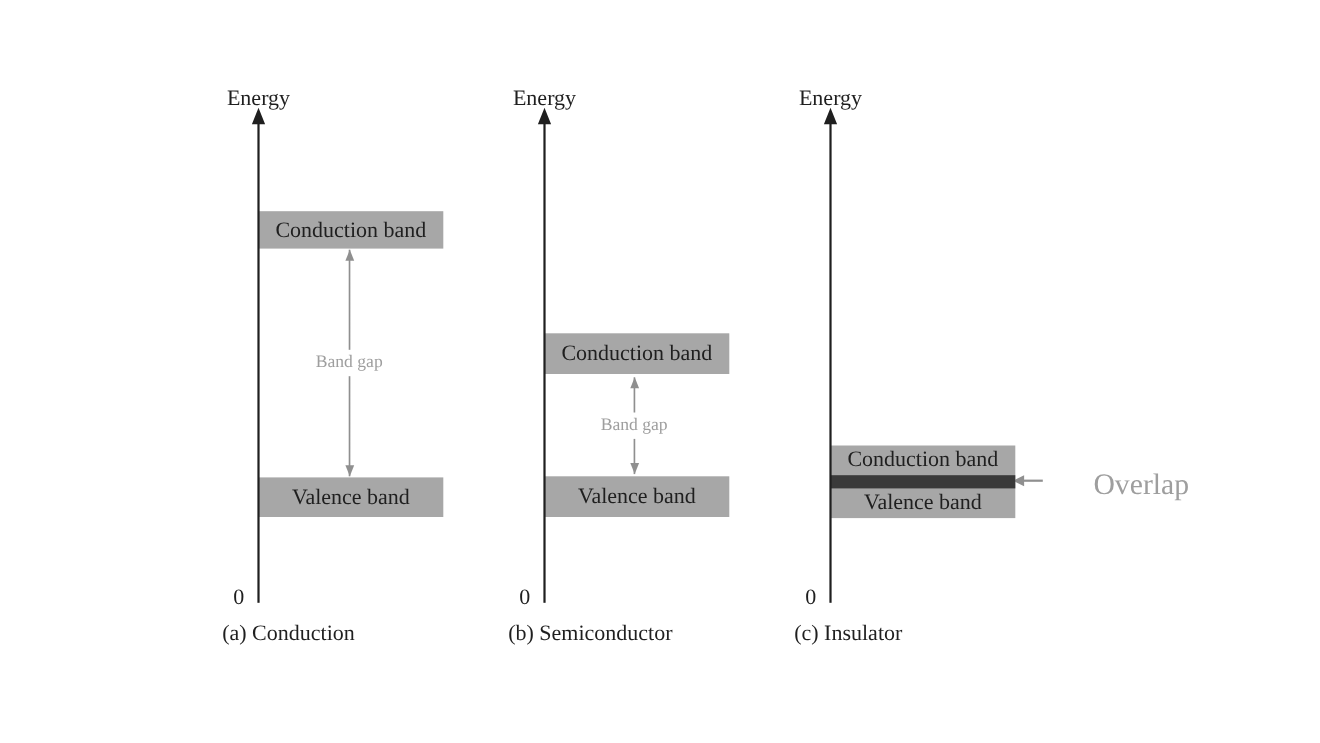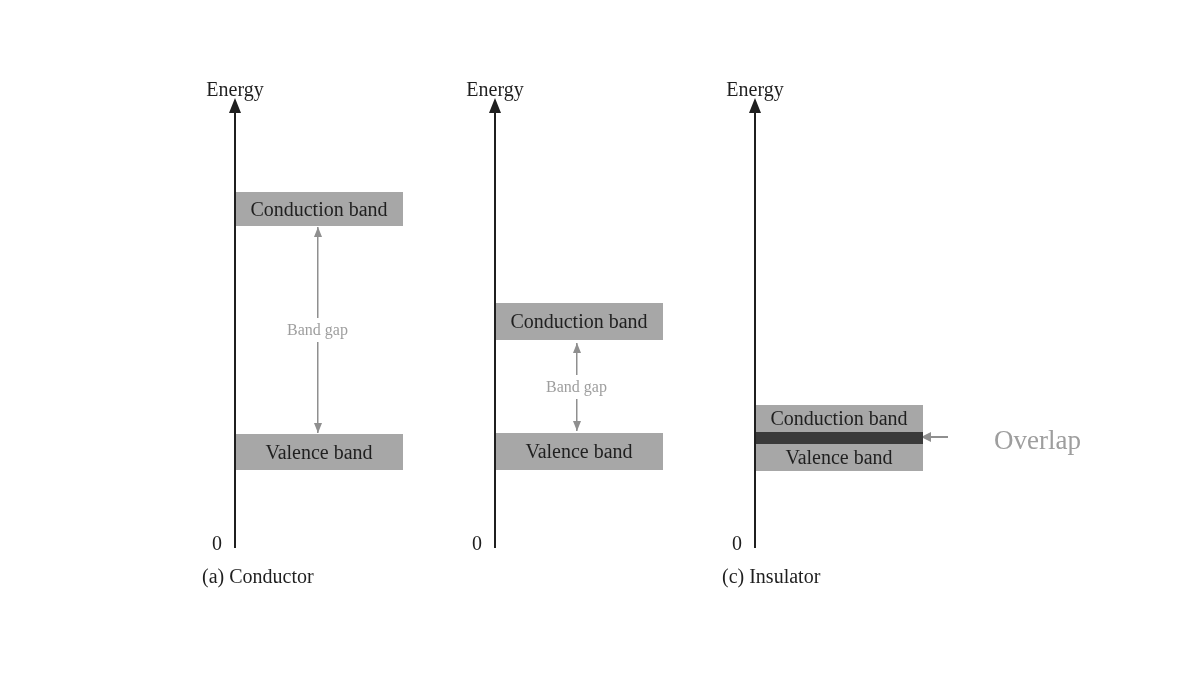--- a/index.html
+++ b/index.html
@@ -196,36 +196,37 @@
     <div class="band band-conduction">
       <span class="band-text">Conduction band</span>
     </div>
     <div class="gap-arrow">
       <span class="gap-label">Band gap</span>
     </div>
     <div class="band band-valence">
       <span class="band-text">Valence band</span>
     </div>
     <div class="zero">0</div>
-    <div class="caption">(a) Conductor</div>
+    <div class="caption">(a) Conduction</div>
   </section>
 
   <section class="panel panel-b">
     <div class="energy-label">Energy</div>
     <div class="axis"></div>
     <div class="band band-conduction">
       <span class="band-text">Conduction band</span>
     </div>
     <div class="gap-arrow">
       <span class="gap-label">Band gap</span>
     </div>
     <div class="band band-valence">
       <span class="band-text">Valence band</span>
     </div>
     <div class="zero">0</div>
+    <div class="caption">(b) Semiconductor</div>
   </section>
 
   <section class="panel panel-c">
     <div class="energy-label">Energy</div>
     <div class="axis"></div>
     <div class="band-combined">
       <div class="half">
         <span class="band-text">Conduction band</span>
       </div>
       <div class="overlap-strip"></div>

